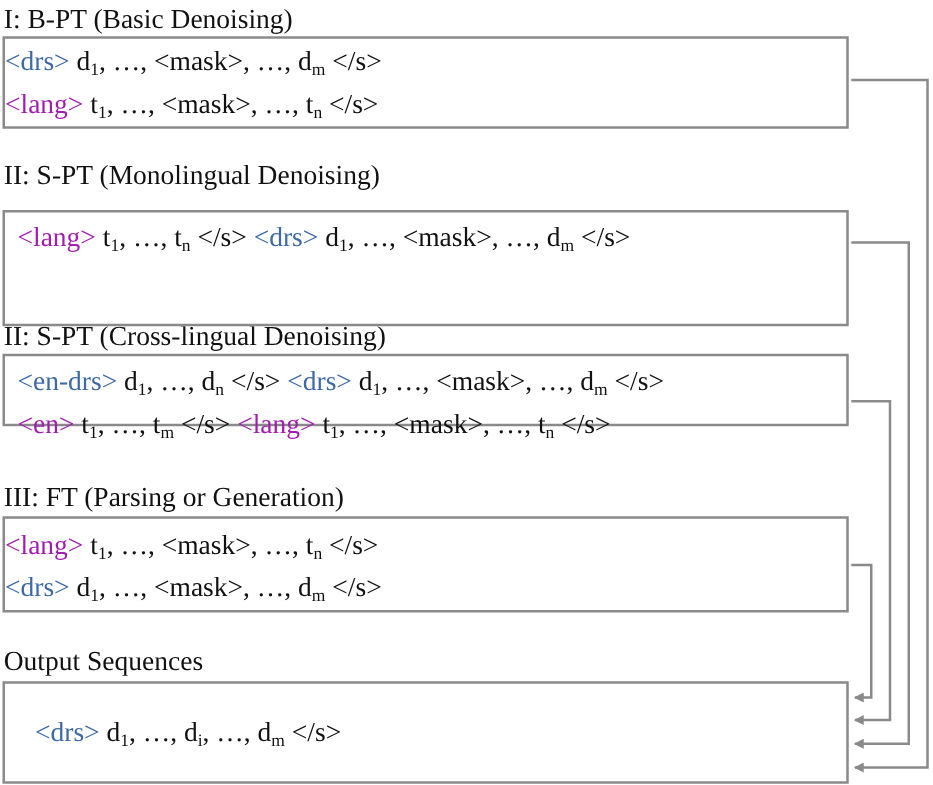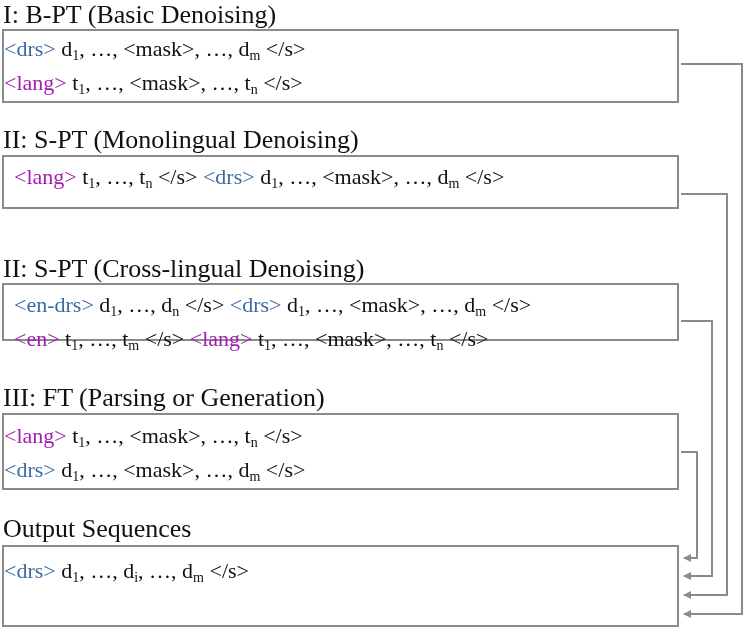--- a/index.html
+++ b/index.html
@@ -1,18 +1,18 @@
 <!DOCTYPE html>
 <html><head>
 <meta charset="utf-8">
 <style>
   html, body { margin:0; padding:0; background:#ffffff; }
   body { width:746px; height:628px; position:relative; overflow:hidden;
          font-family:"Liberation Serif", "DejaVu Serif", serif; color:#111; }
-  .title { position:absolute; left:3px; font-size:26px; line-height:26px; white-space:nowrap; }
+  .title { position:absolute; left:3px; font-size:22px; line-height:26px; white-space:nowrap; }
   .box { position:absolute; left:2px; width:677px; border:2px solid #8a8a8a; box-sizing:border-box; background:#fff; }
   .line { position:absolute; font-size:22px; line-height:30px; white-space:nowrap; }
   .center { left:0; right:0; }
   .left { left:10px; }
   .tok-drs { color:#3d6aa6; }
   .tok-lang { color:#a21caf; }
   sub { font-size:14px; vertical-align:-4px; line-height:0; }
   svg.conn { position:absolute; left:0; top:0; }
 </style>
 </head>
@@ -21,33 +21,33 @@
 <div class="title" style="top:2px;">I: B-PT (Basic Denoising)</div>
 <div class="title" style="top:127px;">II: S-PT (Monolingual Denoising)</div>
 <div class="title" style="top:256px;">II: S-PT (Cross-lingual Denoising)</div>
 <div class="title" style="top:385px;">III: FT (Parsing or Generation)</div>
 <div class="title" style="top:516px;">Output Sequences</div>
 
 <div class="box" style="top:29px;height:74px;">
   <div class="line center" style="top:3px;"><span class="tok-drs">&lt;drs&gt;</span><span> d</span><sub>1</sub><span>, …, &lt;mask&gt;, …, d</span><sub>m</sub><span> &lt;/s&gt;</span></div>
   <div class="line center" style="top:37px;"><span class="tok-lang">&lt;lang&gt;</span><span> t</span><sub>1</sub><span>, …, &lt;mask&gt;, …, t</span><sub>n</sub><span> &lt;/s&gt;</span></div>
 </div>
-<div class="box" style="top:155px;height:54px;">
+<div class="box" style="top:168px;height:93px;">
   <div class="line left" style="top:5px;"><span class="tok-lang">&lt;lang&gt;</span><span> t</span><sub>1</sub><span>, …, t</span><sub>n</sub><span> &lt;/s&gt; </span><span class="tok-drs">&lt;drs&gt;</span><span> d</span><sub>1</sub><span>, …, &lt;mask&gt;, …, d</span><sub>m</sub><span> &lt;/s&gt;</span></div>
 </div>
 <div class="box" style="top:283px;height:58px;">
   <div class="line left" style="top:5px;"><span class="tok-drs">&lt;en-drs&gt;</span><span> d</span><sub>1</sub><span>, …, d</span><sub>n</sub><span> &lt;/s&gt; </span><span class="tok-drs">&lt;drs&gt;</span><span> d</span><sub>1</sub><span>, …, &lt;mask&gt;, …, d</span><sub>m</sub><span> &lt;/s&gt;</span></div>
   <div class="line left" style="top:39px;"><span class="tok-lang">&lt;en&gt;</span><span> t</span><sub>1</sub><span>, …, t</span><sub>m</sub><span> &lt;/s&gt; </span><span class="tok-lang">&lt;lang&gt;</span><span> t</span><sub>1</sub><span>, …, &lt;mask&gt;, …, t</span><sub>n</sub><span> &lt;/s&gt;</span></div>
 </div>
 <div class="box" style="top:413px;height:77px;">
   <div class="line center" style="top:6px;"><span class="tok-lang">&lt;lang&gt;</span><span> t</span><sub>1</sub><span>, …, &lt;mask&gt;, …, t</span><sub>n</sub><span> &lt;/s&gt;</span></div>
   <div class="line center" style="top:40px;"><span class="tok-drs">&lt;drs&gt;</span><span> d</span><sub>1</sub><span>, …, &lt;mask&gt;, …, d</span><sub>m</sub><span> &lt;/s&gt;</span></div>
 </div>
 <div class="box" style="top:545px;height:82px;">
-  <div class="line center" style="top:9px;"><span class="tok-drs">&lt;drs&gt;</span><span> d</span><sub>1</sub><span>, …, d</span><sub>i</sub><span>, …, d</span><sub>m</sub><span> &lt;/s&gt;</span></div>
+  <div class="line center" style="top:24px;padding-left:24px;"><span class="tok-drs">&lt;drs&gt;</span><span> d</span><sub>1</sub><span>, …, d</span><sub>i</sub><span>, …, d</span><sub>m</sub><span> &lt;/s&gt;</span></div>
 </div>
 
 <svg class="conn" width="746" height="628">
   <defs>
     <marker id="ah" markerWidth="8" markerHeight="8" refX="7" refY="4" orient="auto" markerUnits="userSpaceOnUse">
       <path d="M0,0 L8,4 L0,8 z" fill="#8a8a8a"></path>
     </marker>
   </defs>
   <g fill="none" stroke="#8a8a8a" stroke-width="2">
     <path d="M681,64 H742 V614 H684" marker-end="url(#ah)"></path>

